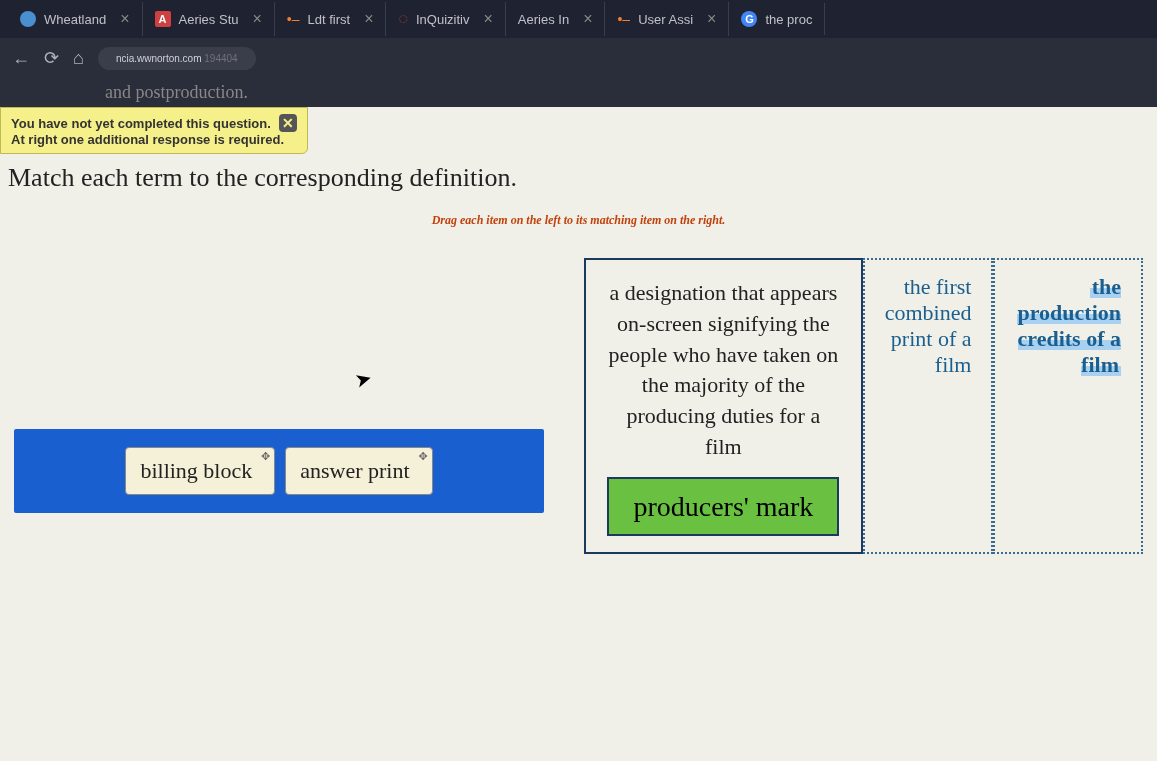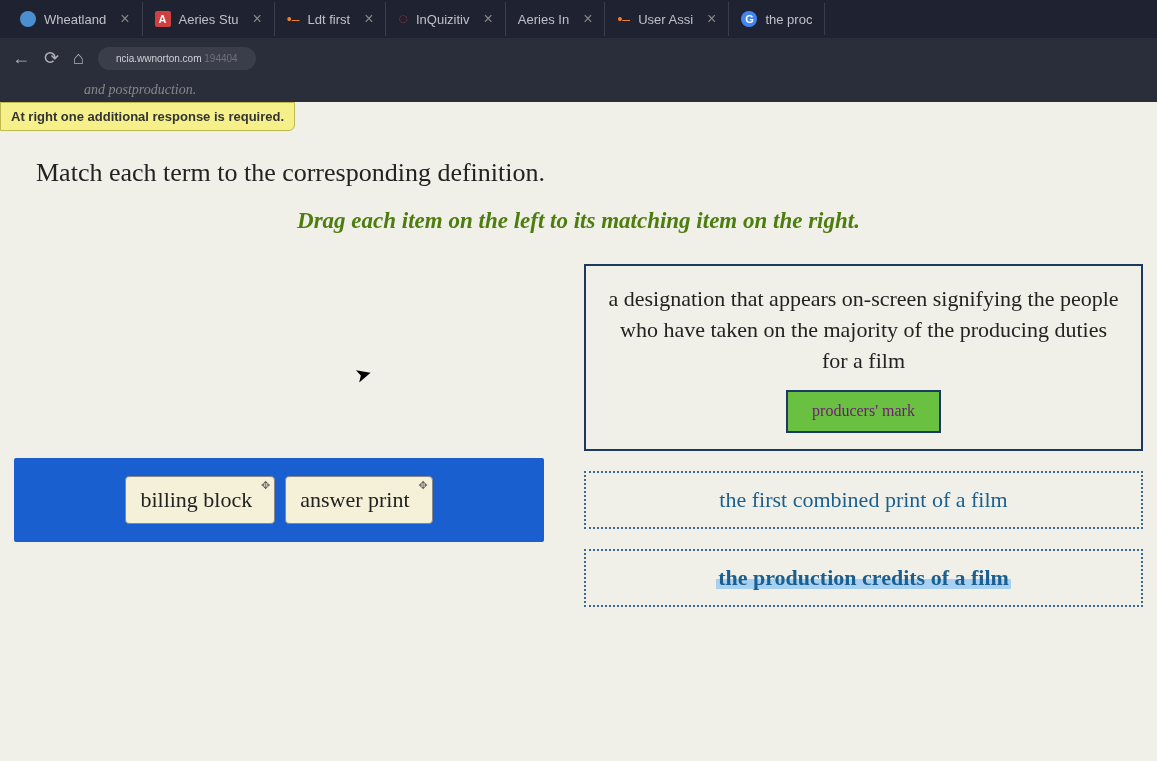--- a/index.html
+++ b/index.html
@@ -57,23 +57,22 @@
       font-size: 10px;
       font-family: Arial, sans-serif;
       color: #b0b0b8;
       flex: 0 0 auto;
     }
     .url-main { color: #d0d0d8; }
     .url-path { color: #707078; }
     .page-top-text {
       background: #2a2d3a;
       color: #888;
-      padding: 4px 84px 4px;
-      font-size: 14px;
-      font-style: italic;
+      padding: 4px 105px 4px;
+      font-size: 18px;
     }
     .content-area {
       position: relative;
       background: #f0f0e8;
       padding: 0;
       height: calc(100% - 98px);
     }
     .warning-box {
       position: absolute;
       top: 0;
@@ -98,37 +97,36 @@
       display: inline-flex;
       align-items: center;
       justify-content: center;
       font-size: 14px;
       cursor: pointer;
     }
     .question-prompt {
       padding: 56px 8px 8px;
       font-size: 26px;
       color: #222;
-      margin-left: 28px;
     }
     .instructions {
       text-align: center;
       font-style: italic;
       font-weight: bold;
-      font-size: 23px;
-      color: #4d7c0f;
+      font-size: 12px;
+      color: #c2410c;
       padding: 12px 0 30px;
     }
     .match-area {
       display: flex;
       gap: 40px;
       padding: 0 14px;
     }
     .left-col { flex: 0 0 530px; display: flex; align-items: center; }
-    .right-col { flex: 1; display: flex; flex-direction: column; gap: 20px; }
+    .right-col { flex: 1; display: flex; flex-direction: row; }
     .term-container {
       background: #1a5fd0;
       border-radius: 2px;
       padding: 18px 0;
       display: flex;
       gap: 10px;
       width: 100%;
       justify-content: center;
       margin-top: 130px;
     }
@@ -156,27 +154,27 @@
       font-size: 22px;
       color: #222;
       line-height: 1.4;
     }
     .def-text { margin-bottom: 14px; }
     .matched-term {
       display: inline-block;
       background: #6ac040;
       border: 2px solid #1a3a60;
       padding: 8px 24px;
-      font-size: 16px;
-      color: #701a75;
+      font-size: 28px;
+      color: #000000;
     }
     .drop-target {
       border: 2px dotted #3a6a90;
       padding: 14px 20px;
-      text-align: center;
+      text-align: right;
       font-size: 22px;
       color: #1a5f8f;
     }
     .drop-target .inner-highlight {
       display: inline;
       background: linear-gradient(180deg, transparent 55%, #a8d0f0 55%, #a8d0f0 95%, transparent 95%);
       padding: 0 2px;
       font-weight: bold;
     }
     .cursor-arrow {
@@ -234,20 +232,24 @@
     <div class="url-bar">
       <span class="url-main">ncia.wwnorton.com</span><span class="url-path"> 194404</span>
     </div>
   </div>
   <div class="page-top-text">and postproduction.</div>
 </div>
 
 <div class="content-area">
 
   <div class="warning-box">
+    <div class="warning-line1">
+      <span>You have not yet completed this question.</span>
+      <span class="warning-close">✕</span>
+    </div>
     <div>At right one additional response is required.</div>
   </div>
 
   <div class="question-prompt">Match each term to the corresponding definition.</div>
   <div class="instructions">Drag each item on the left to its matching item on the right.</div>
 
   <span class="cursor-arrow">➤</span>
 
   <div class="match-area">
     <div class="left-col">

